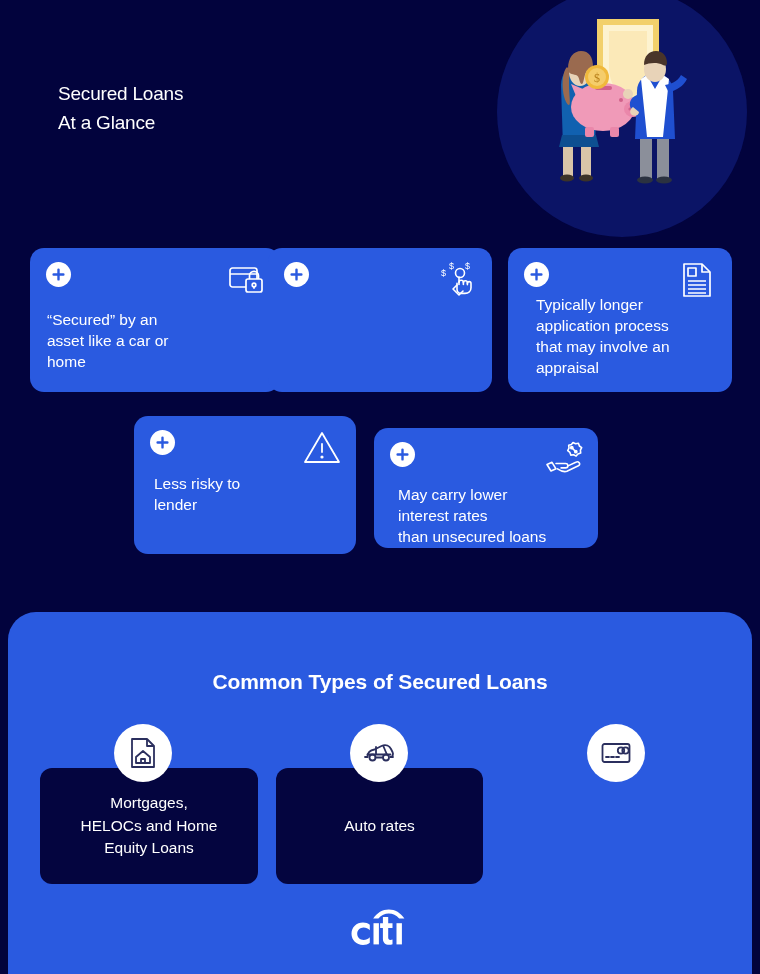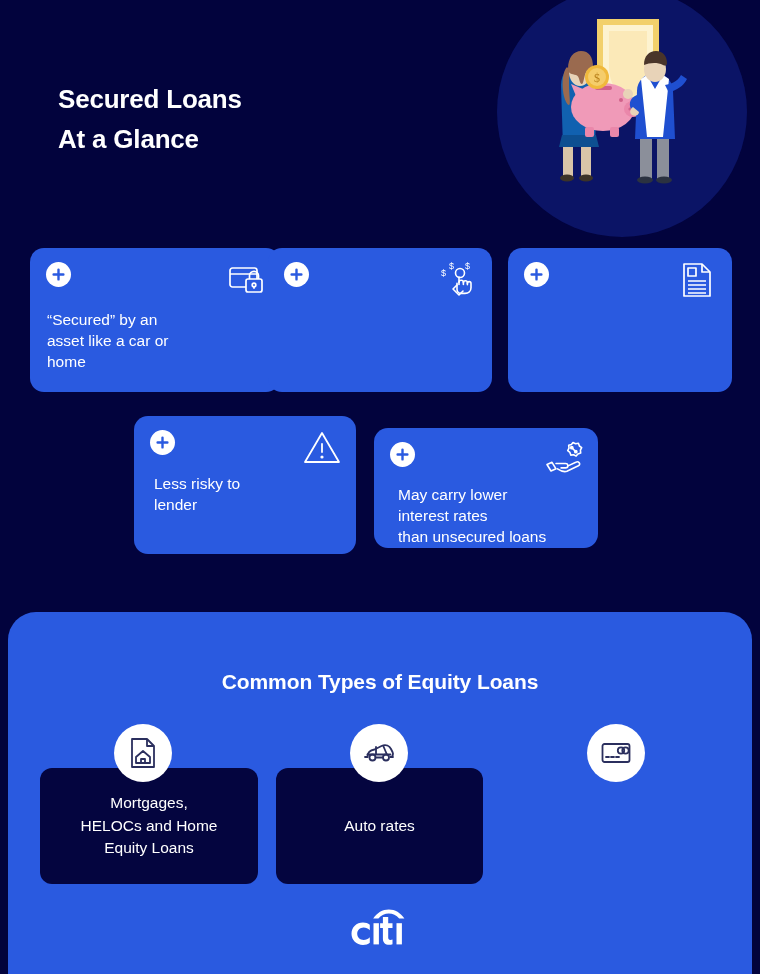--- a/index.html
+++ b/index.html
@@ -23,22 +23,22 @@
     border-radius: 50%;
     background: #0b1466;
     overflow: hidden;
   }
   .hero-art { position: absolute; left: 0; top: 0; }
 
   .hero-title {
     position: absolute;
     left: 58px; top: 80px;
     color: #ffffff;
-    font-size: 26px;
-    font-weight: bold;
+    font-size: 19px;
+    font-weight: normal;
     line-height: 1.52;
     letter-spacing: -0.2px;
     white-space: pre-line;
   }
 
   
   .card {
     position: absolute;
     background: #2a5ae0;
     border-radius: 14px;
@@ -244,20 +244,24 @@
         </svg>
     </span>
     <span class="card-icon">
       <svg width="40" height="40" viewBox="0 0 40 40" fill="none" stroke="#ffffff" stroke-width="1.7" stroke-linejoin="round">
         <path d="M6 4h18l8 8v24H6z"></path>
         <path d="M24 4v8h8"></path>
         <rect x="10" y="8" width="8" height="8"></rect>
         <path d="M10 21h18M10 25h18M10 29h18M10 33h18" stroke-width="1.5"></path>
       </svg>
     </span>
+    <div class="card-text">Typically longer
+application process
+that may involve an
+appraisal</div>
   </div>
 
   <div class="card" id="card-4">
     <span class="plus">
       <svg width="13" height="13" viewBox="0 0 13 13">
           <path d="M6.5 1.6v9.8M1.6 6.5h9.8" stroke="#2a5ae0" stroke-width="2.4" stroke-linecap="round"></path>
         </svg>
     </span>
     <span class="card-icon">
       <svg width="40" height="40" viewBox="0 0 40 40" fill="none" stroke="#ffffff" stroke-width="1.8" stroke-linejoin="round">
@@ -286,21 +290,21 @@
         <path d="M12 23.5h9.5c1.4 0 2.4 1 2.4 2.2s-1 2.2-2.4 2.2h-4.4"></path>
         <path d="M13.5 28.8c4 2.6 7 3.4 9.4 2.4l11.5-5.4c1.3-.6 1.6-2 .8-3-.8-1-2.2-1.2-3.4-.6l-7.2 3.4"></path>
       </svg>
     </span>
     <div class="card-text">May carry lower
 interest rates
 than unsecured loans</div>
   </div>
 
   <div class="panel">
-    <div class="panel-title">Common Types of Equity Loans</div>
+    <div class="panel-title">Common Types of Secured Loans</div>
   </div>
 
   <div class="type-card" id="type-1">
     <div class="type-label">Mortgages,
 HELOCs and Home
 Equity Loans</div>
   </div>
   <div class="type-card" id="type-2">
     <div class="type-label">Auto rates</div>
   </div>

